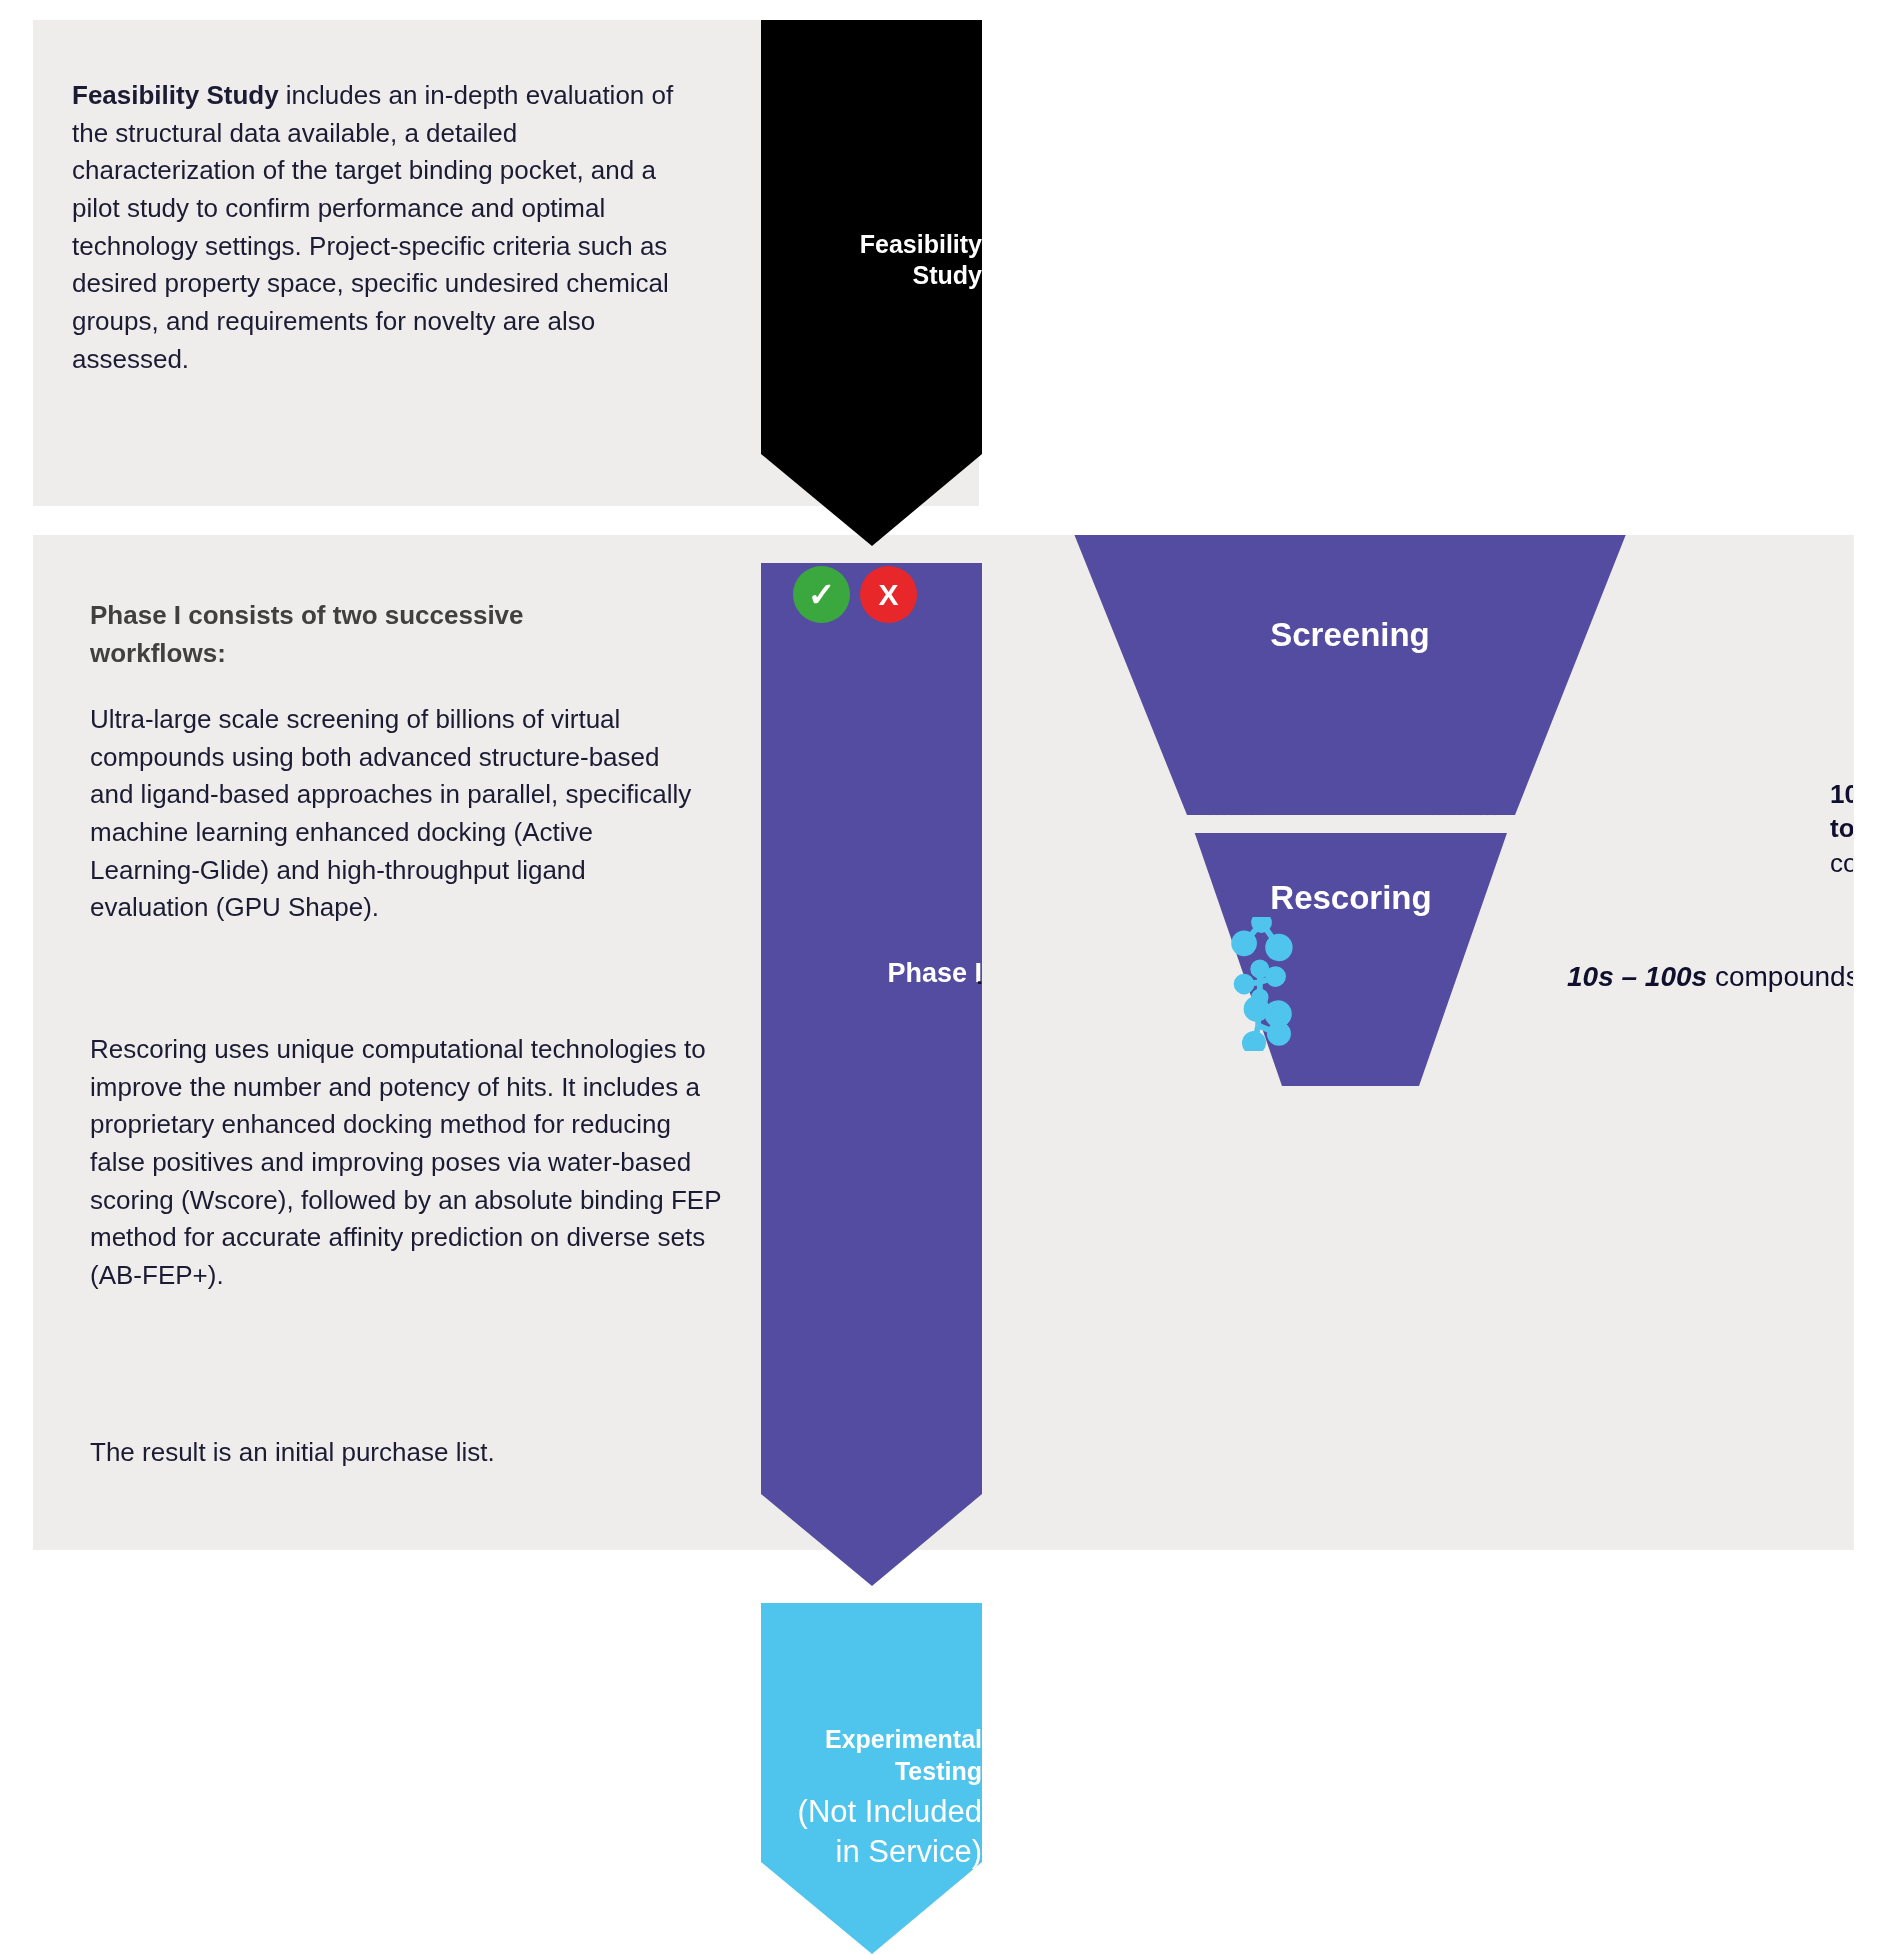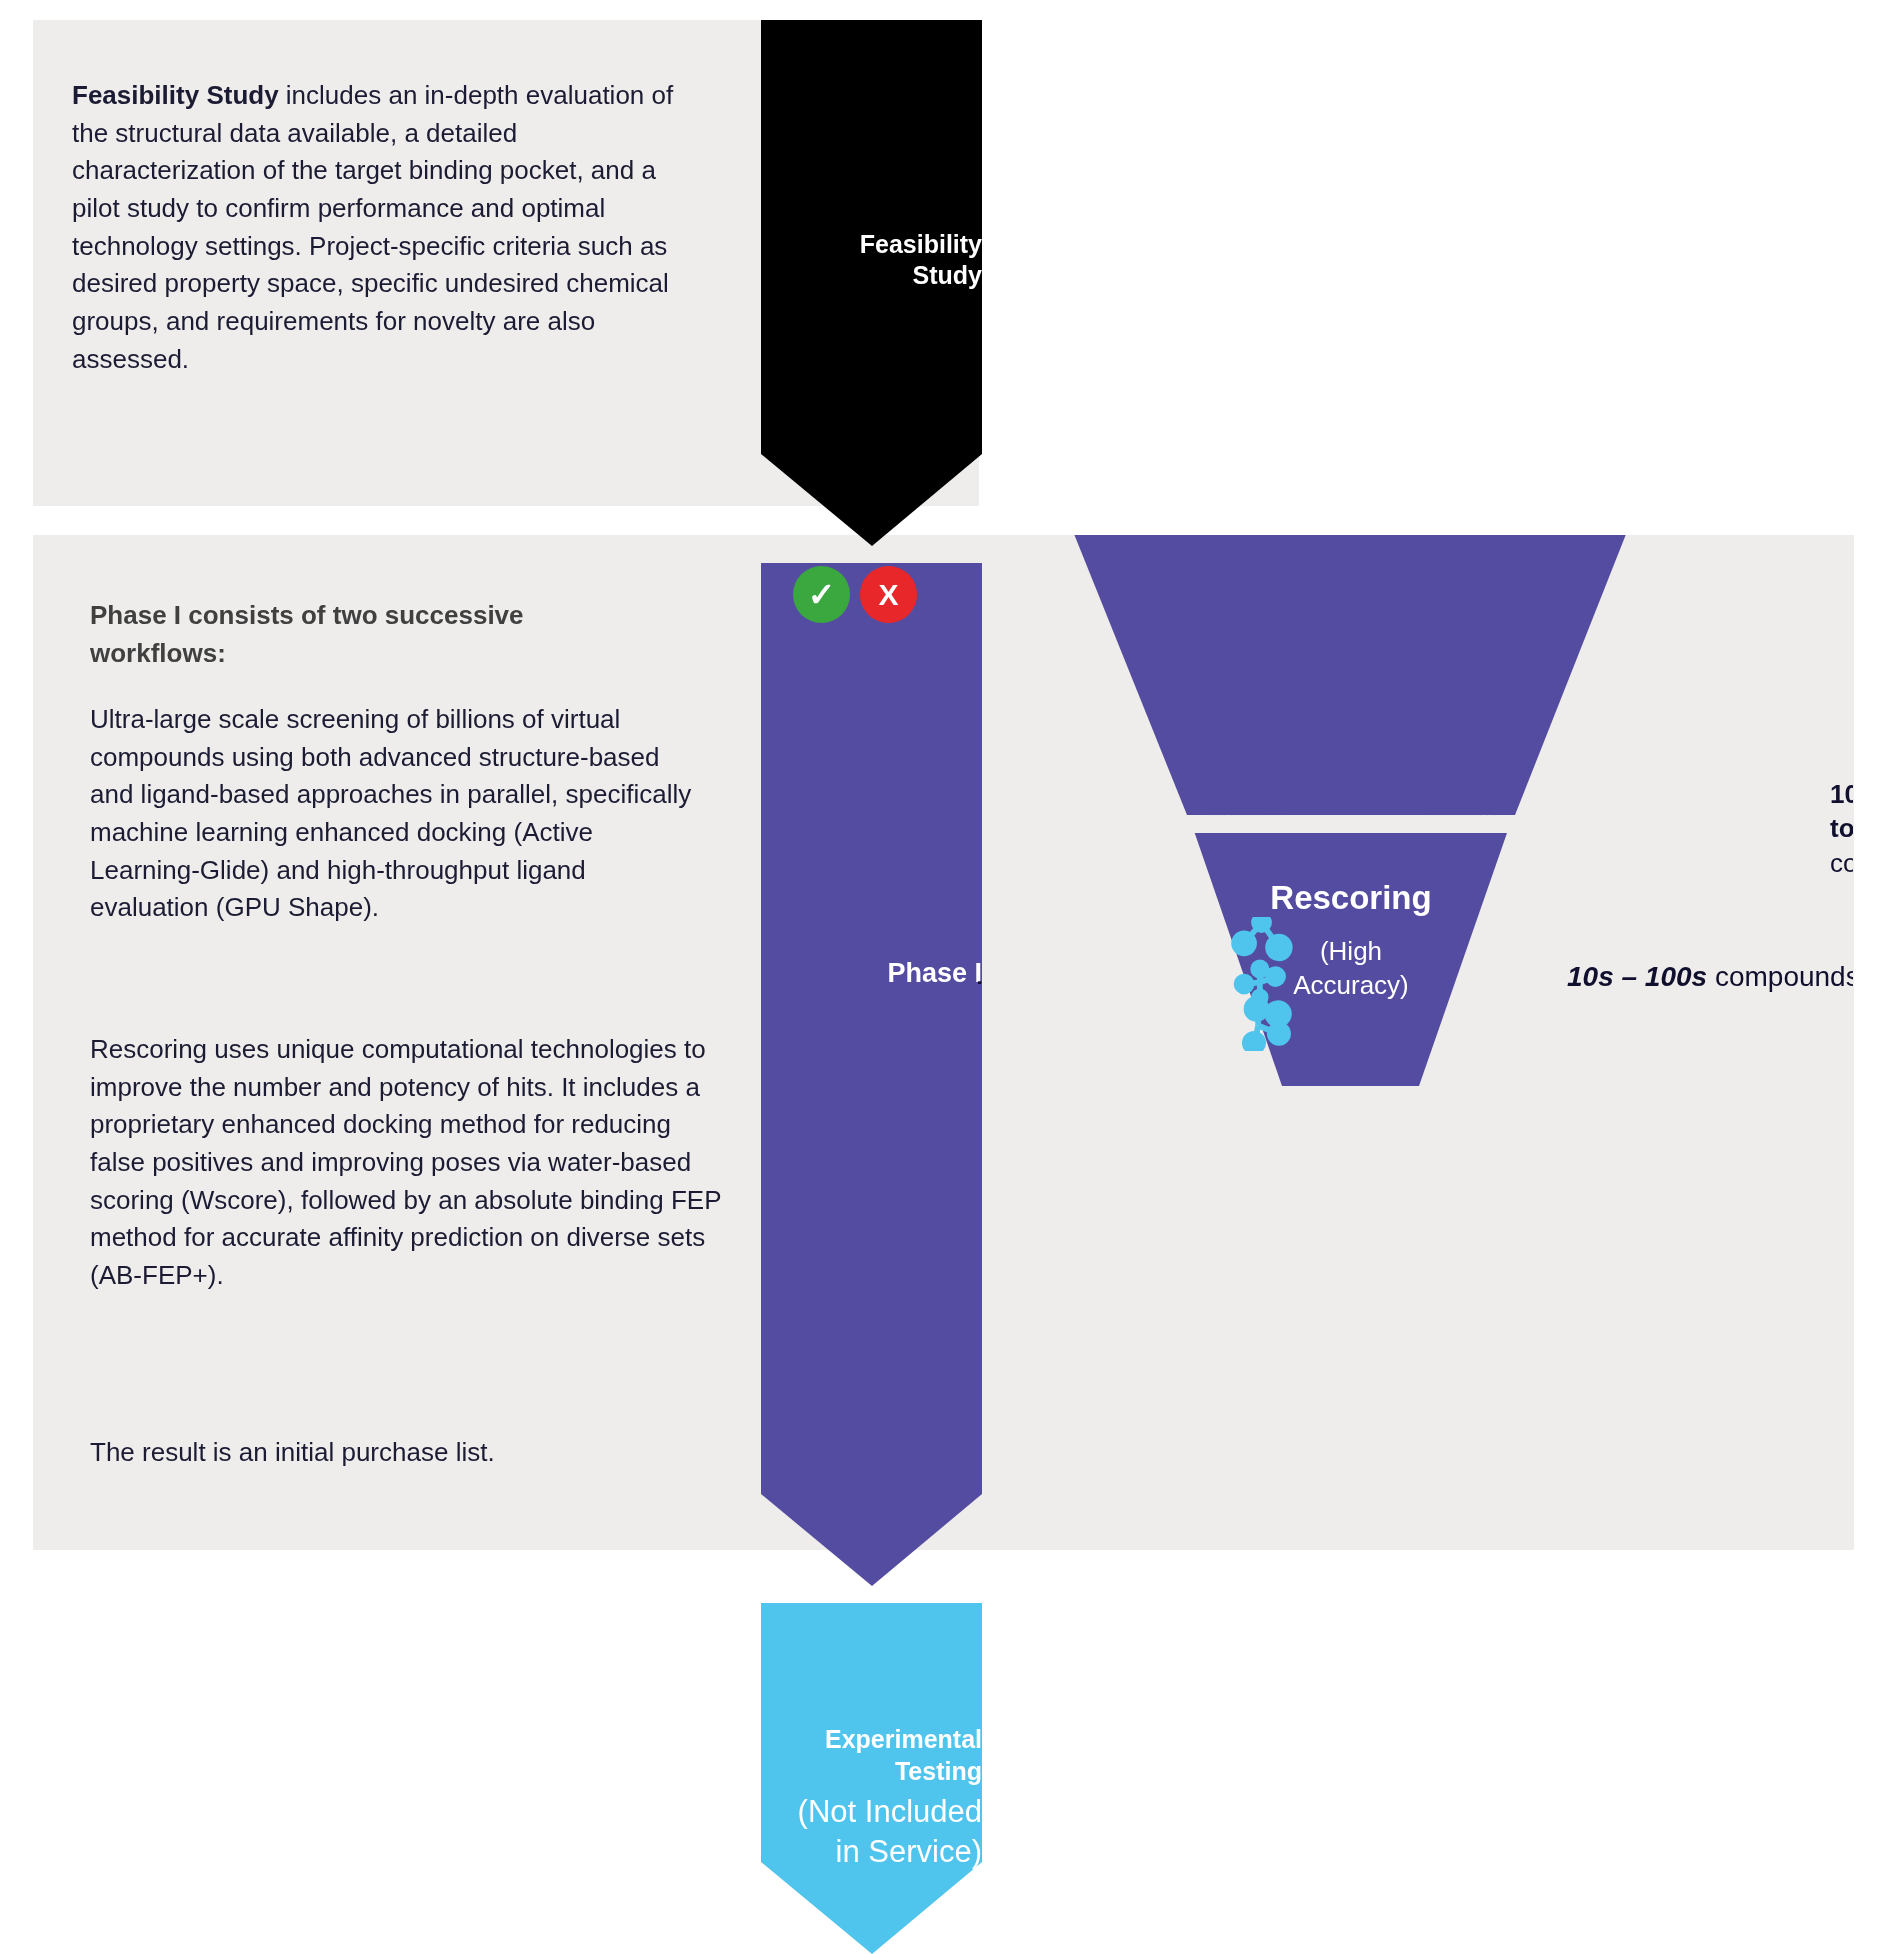--- a/index.html
+++ b/index.html
@@ -2052,25 +2052,25 @@
         <circle cx="428.5" cy="550.0" r="1.51" opacity="0.136"></circle>
         <circle cx="436.8" cy="550.0" r="1.55" opacity="0.141"></circle>
         <circle cx="445.1" cy="550.0" r="1.59" opacity="0.145"></circle>
         <circle cx="453.4" cy="550.0" r="1.63" opacity="0.150"></circle>
         <circle cx="461.7" cy="550.0" r="1.66" opacity="0.155"></circle>
         <circle cx="470.0" cy="550.0" r="1.70" opacity="0.160"></circle>
       </g>
   </svg>
 
   <div class="funnel-seg" id="seg-screening">
+    <div class="seg-title" id="screening-title">Screening</div>
   </div>
 
   <div class="funnel-seg" id="seg-rescoring">
     <div class="seg-title" id="rescoring-title">Rescoring</div>
-    <div class="seg-sub" id="rescoring-sub">(High<br>Accuracy)</div>
   </div>
 
   <div class="callout" id="co-100k"><b>100,000s<br>to Millions</b><br><span>compounds</span></div>
 
   <svg id="molecule" viewBox="0 0 100 160">
     <g stroke="#4fc4ec" stroke-width="7" fill="#4fc4ec">
       <line x1="50" y1="6" x2="30" y2="30"></line>
         <line x1="50" y1="6" x2="70" y2="34"></line>
       <circle cx="50" cy="6" r="9"></circle>
         <circle cx="29" cy="31" r="12"></circle>

